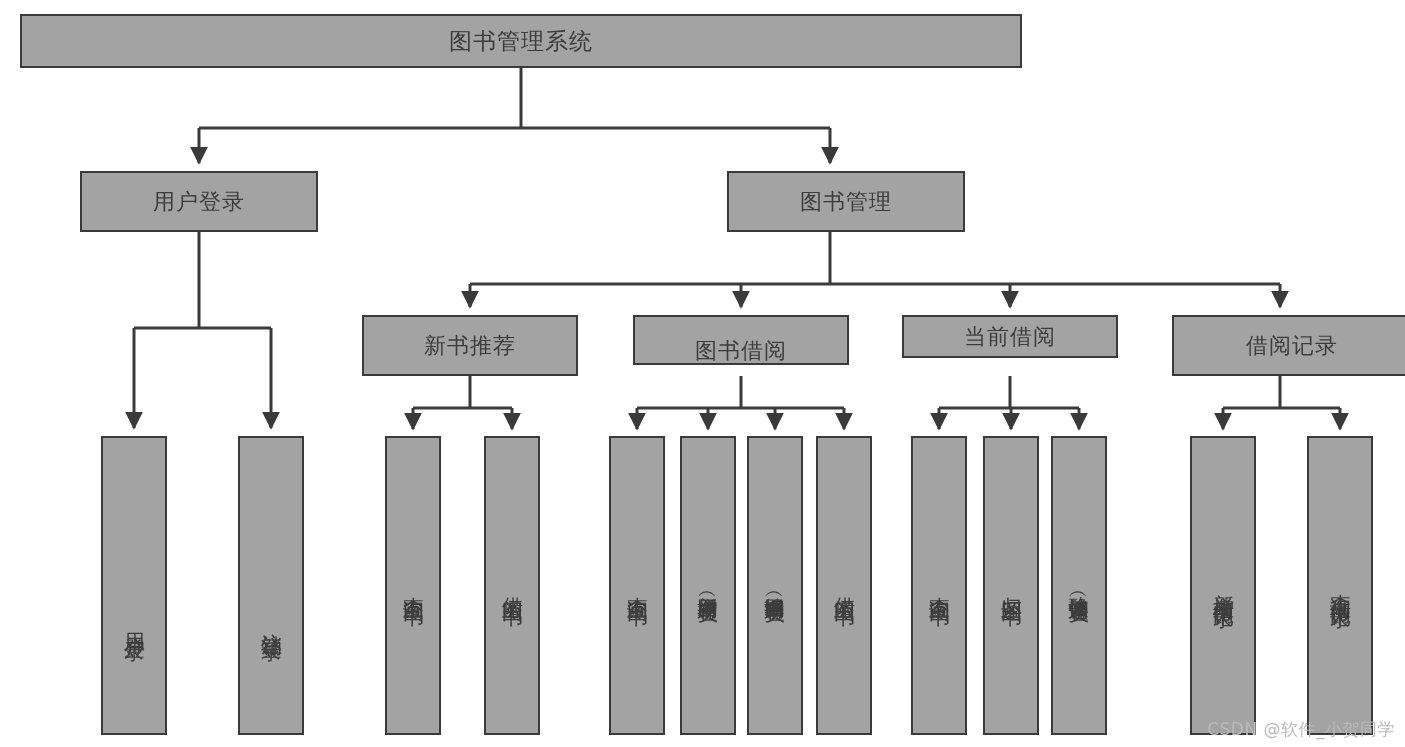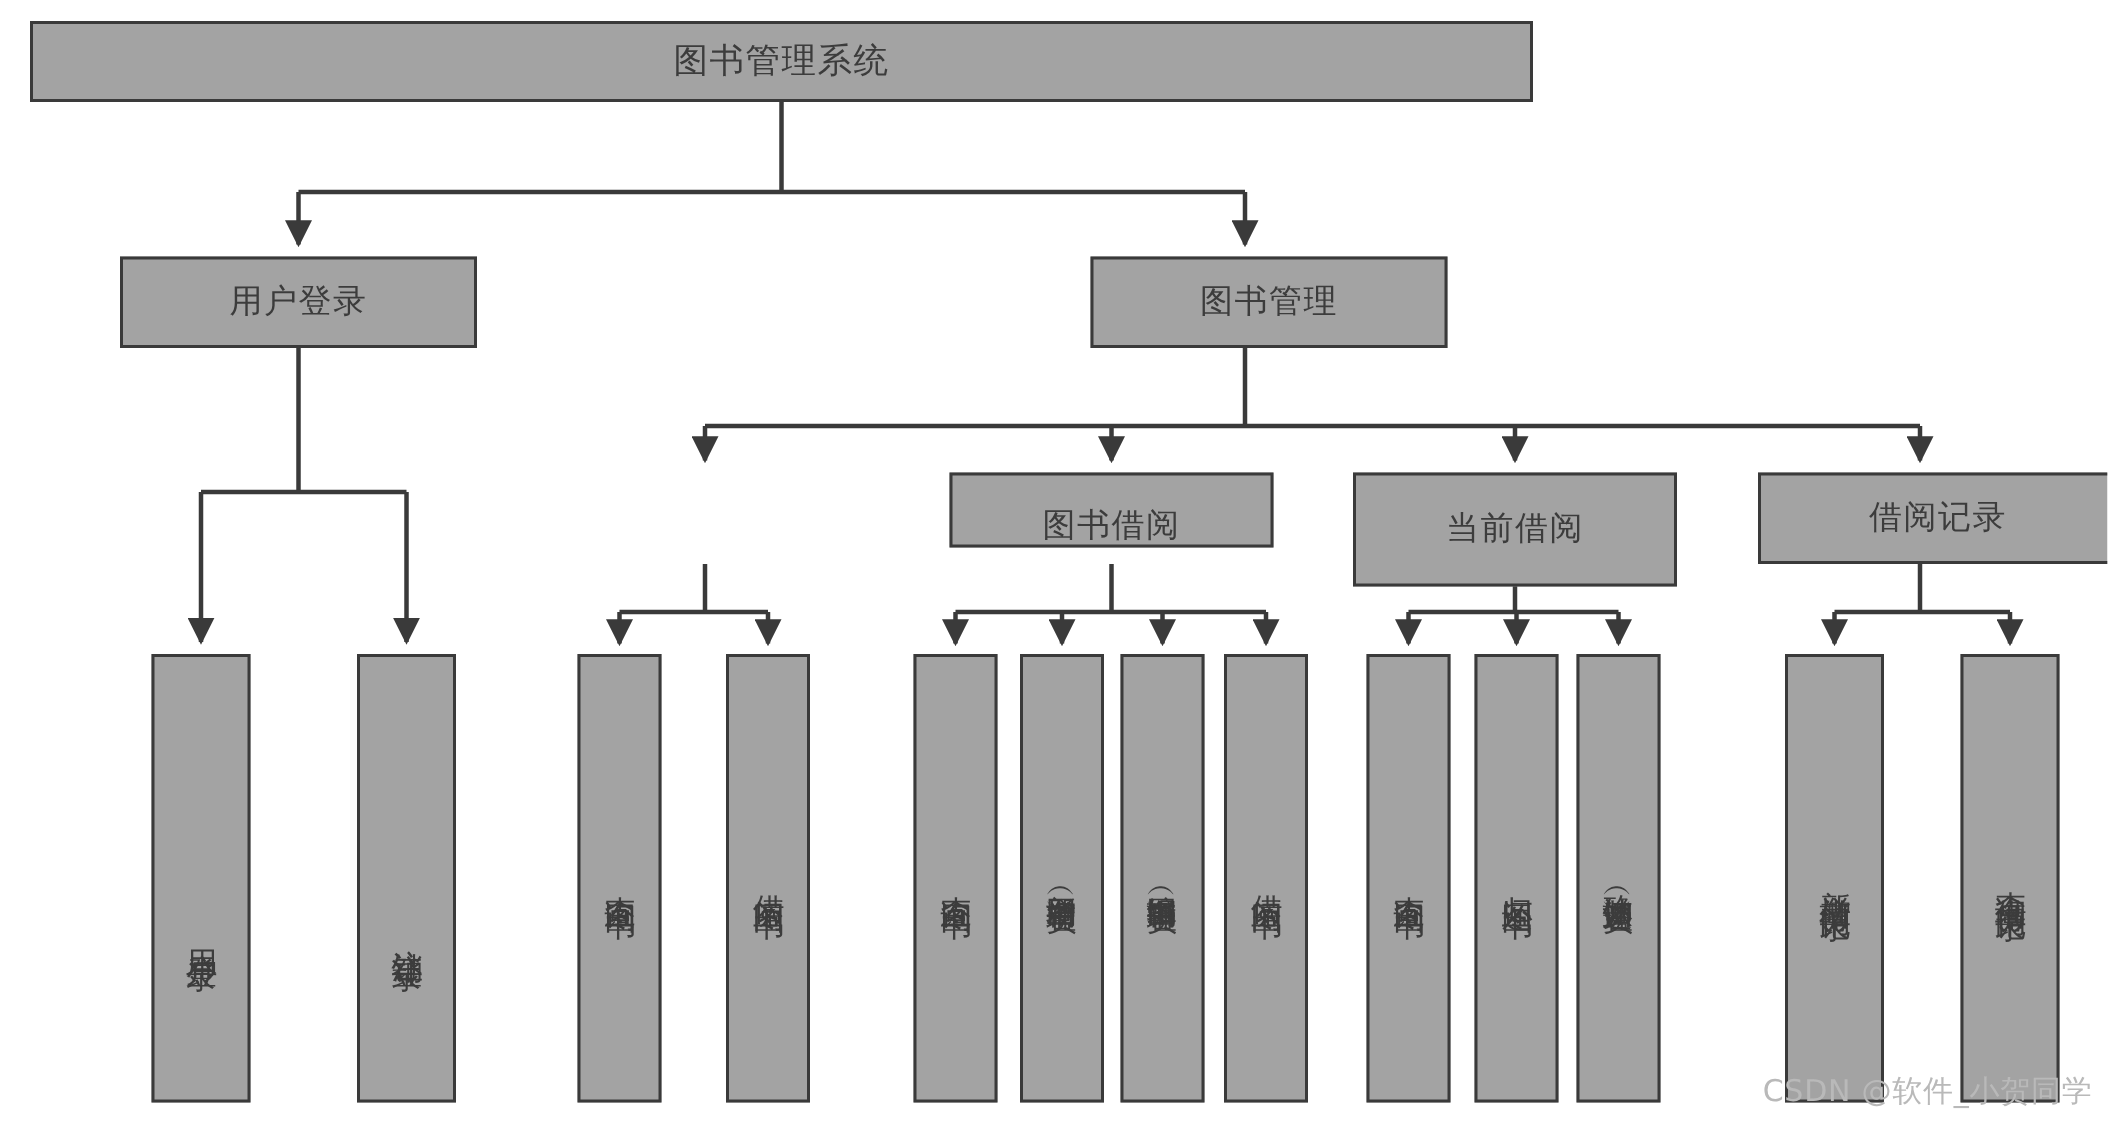--- a/index.html
+++ b/index.html
@@ -69,21 +69,21 @@
     font-size: 20px;
   }
   .node.vert.shifted .node-label {
     position: relative;
     top: 36px;
   }
   #watermark {
     position: absolute;
     right: 10px;
     bottom: 6px;
-    font-size: 20px;
+    font-size: 17px;
     color: #b9b9b9;
     white-space: pre;
     z-index: 5;
     letter-spacing: 0.5px;
   }
 </style>
 </head>
 <body>
 
 <div id="diagram-root">
@@ -143,24 +143,27 @@
     <span class="node-label">图书管理系统</span>
   </div>
 
   <div class="node horiz" style="left:80px; top:171px; width:238px; height:61px;">
     <span class="node-label">用户登录</span>
   </div>
   <div class="node horiz" style="left:711px; top:171px; width:238px; height:61px;margin-left:16px;">
     <span class="node-label">图书管理</span>
   </div>
 
+  <div class="node horiz" style="left:362px; top:315px; width:216px; height:61px;">
+    <span class="node-label">新书推荐</span>
+  </div>
   <div class="node horiz" style="left:633px; top:315px; width:216px; height:50px;align-items:flex-end;">
     <span class="node-label">图书借阅</span>
   </div>
-  <div class="node horiz" style="left:902px; top:315px; width:216px; height:76px;">
+  <div class="node horiz" style="left:902px; top:315px; width:216px; height:43px;">
     <span class="node-label">当前借阅</span>
   </div>
   <div class="node horiz" style="left:1172px; top:315px; width:240px; height:61px;">
     <span class="node-label">借阅记录</span>
   </div>
 
   <div class="node vert shifted" style="left:101px; top:436px; width:66px; height:299px;">
     <span class="node-label">用户登录</span>
   </div>
   <div class="node vert shifted" style="left:238px; top:436px; width:66px; height:299px;">

